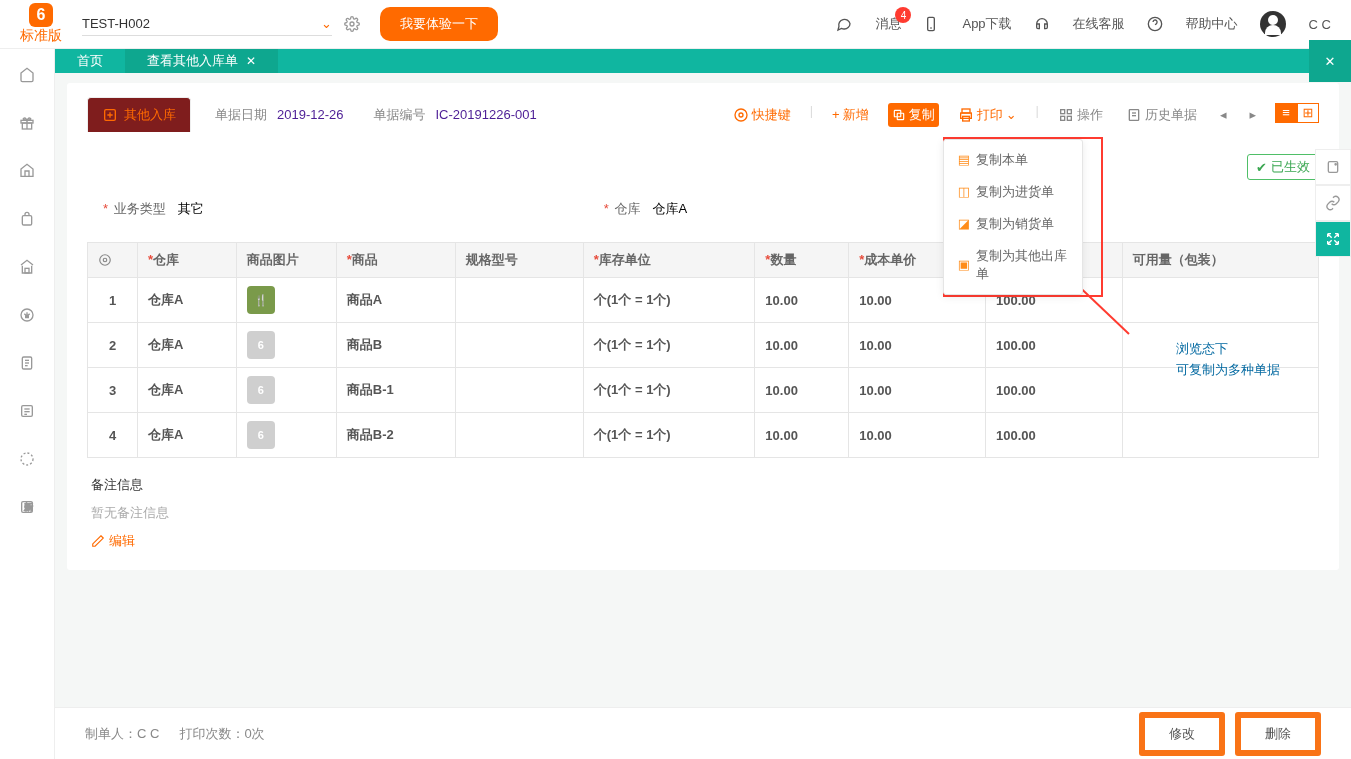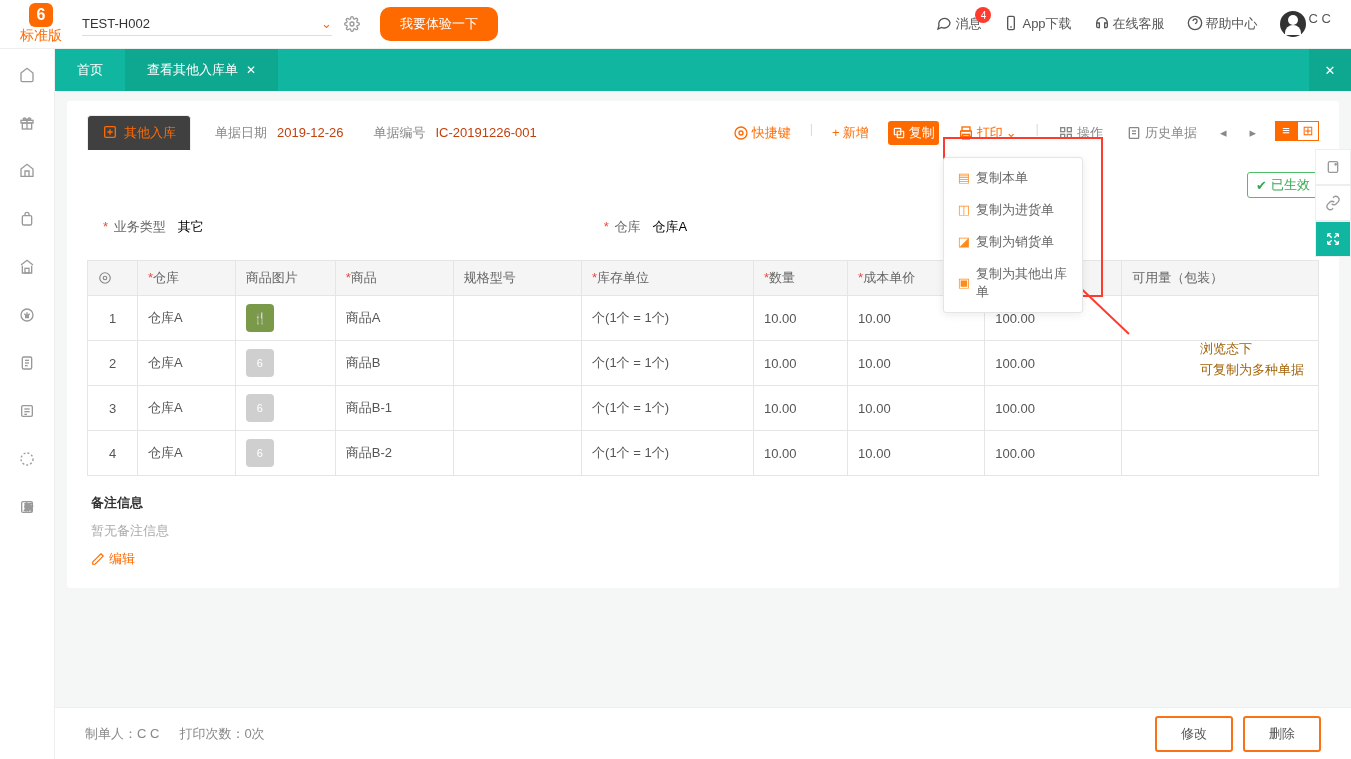--- a/index.html
+++ b/index.html
@@ -6,77 +6,77 @@
 body{background:#fff;overflow:hidden;width:1351px;height:759px;position:relative}
 .topbar{height:49px;display:flex;align-items:center;padding:0 20px;border-bottom:1px solid #eee;position:relative}
 .logo{display:flex;flex-direction:column;align-items:center;margin-right:20px}
 .logo-icon{width:24px;height:24px;background:#ff6a00;border-radius:6px;display:flex;align-items:center;justify-content:center;color:#fff;font-weight:bold;font-size:16px}
 .logo-text{font-size:14px;color:#ff6a00}
 .org-select{display:flex;align-items:flex-start;width:250px;border-bottom:1px solid #ddd;padding:4px 0;color:#333}
 .org-select .caret{margin-left:auto;color:#ff6a00}
 .gear-small{margin-left:12px;color:#999}
 .try-btn{margin-left:20px;background:#ff6a00;color:#fff;padding:8px 20px;border-radius:10px;border:none;cursor:pointer}
 .top-right{display:flex;align-items:center;gap:22px;margin-left:auto;color:#555}
-.tr-item{display:flex;align-items:flex-start;gap:3px;cursor:pointer;position:relative}
+.tr-item{display:flex;align-items:center;gap:23px;cursor:pointer;position:relative}
 .badge{position:absolute;top:-8px;right:-10px;background:#ff3b30;color:#fff;border-radius:50%;width:16px;height:16px;font-size:10px;display:flex;align-items:center;justify-content:center}
 .avatar{width:26px;height:26px;border-radius:50%;background:#333;display:inline-block;position:relative}
 .avatar::after{content:"";position:absolute;width:16px;height:10px;background:#fff;border-radius:10px 10px 0 0;bottom:2px;left:5px}
 .avatar::before{content:"";position:absolute;width:10px;height:10px;background:#fff;border-radius:50%;top:4px;left:8px}
 .layout{display:flex;height:calc(759px - 49px)}
 .sidebar{width:55px;background:#fff;border-right:1px solid #eee;display:flex;flex-direction:column;align-items:center;padding-top:14px;gap:24px;color:#999}
 .sidebar .sb-item{width:24px;height:24px;display:flex;align-items:center;justify-content:center;cursor:pointer}
 .main{flex:1;display:flex;flex-direction:column;background:#f5f7f6;position:relative}
-.tabbar{height:42px;background:#10b6a0;display:flex;align-items:center;color:#fff}
+.tabbar{height:24px;background:#10b6a0;display:flex;align-items:center;color:#fff}
 .tab{padding:0 22px;height:100%;display:flex;align-items:center;gap:8px;cursor:pointer}
 .tab.active{background:#0ea78f}
 .tab .x{font-size:12px}
 .tab-close-main{margin-left:auto;width:42px;height:42px;display:flex;align-items:center;justify-content:center;background:#0ea78f;cursor:pointer}
 .page{flex:1;padding:10px 12px;overflow:auto}
 .card{background:#fff;border-radius:3px;padding:0 20px 20px}
 .card-head{display:flex;align-items:center;padding:14px 0 18px;position:relative}
-.bill-tab{display:flex;gap:6px;background:#404040;border:1px solid #eee;border-bottom:none;padding:8px 14px;border-radius:4px 4px 0 0;color:#ff6a00;font-weight:500}
+.bill-tab{display:flex;align-items:center;gap:6px;background:#7f1d1d;border:1px solid #eee;border-bottom:none;padding:8px 14px;border-radius:4px 4px 0 0;color:#ff6a00;font-weight:500}
 .meta{display:flex;align-items:center;gap:10px;margin-left:24px;color:#888}
-.meta .val{color:#c2410c}
+.meta .val{color:#4c1d95}
 .toolbar{margin-left:auto;display:flex;gap:15px;color:#ff6a00}
 .tb-item{display:flex;align-items:center;gap:3px;cursor:pointer;padding:3px 4px;border-radius:3px}
 .tb-item.gray{color:#888}
 .tb-item.active{background:#ff6a00;color:#fff}
 .tb-sep{color:#ddd}
 .view-toggle{display:flex;gap:0}
 .vt{width:22px;height:20px;border:1px solid #ff6a00;display:flex;align-items:center;justify-content:center}
 .vt.on{background:#ff6a00;color:#fff}
 .vt.off{color:#ff6a00}
 .status-row{display:flex;justify-content:flex-end;padding:4px 0 12px}
 .status-pill{border:1px solid #4fbf67;color:#3aa651;padding:3px 8px;border-radius:3px;display:flex;align-items:center;gap:4px;font-size:12px}
 .form-row{display:flex;gap:60px;padding:8px 16px 24px}
 .field{display:flex;align-items:center;gap:12px}
 .field .lab{color:#666}
 .field .req{color:#e74c3c;margin-right:2px}
 table{width:100%;border-collapse:collapse}
-th,td{border:1px solid #e5e5e5;padding:8px 10px;text-align:left;color:#555;font-weight:normal}
+th,td{border:1px solid #e5e5e5;padding:8px 10px;text-align:left;color:#555;font-weight:bold}
 th{background:#f5f5f5;color:#666}
 th .req{color:#e74c3c}
 .row-num{text-align:center;width:50px}
 .img-cell{width:100px}
 .thumb{width:28px;height:28px;border-radius:4px;display:inline-flex;align-items:center;justify-content:center;color:#fff;font-size:11px}
 .thumb.green{background:#7a9a4a}
 .thumb.gray{background:#cfcfcf}
 tr.subtotal td{background:#fff7ec;font-weight:600;color:#333}
 .remark{padding:18px 4px 0}
-.remark h4{font-weight:700;color:#333;margin-bottom:10px}
+.remark h4{font-weight:400;color:#333;margin-bottom:10px}
 .remark .none{color:#aaa;margin-bottom:10px}
 .remark .edit{color:#ff6a00;cursor:pointer;display:flex;align-items:center;gap:4px}
 .footer{position:absolute;bottom:0;left:0;right:0;height:52px;border-top:1px solid #eee;background:#fff;display:flex;align-items:center;padding:0 30px;color:#888}
-.footer .btn{margin-left:10px;padding:7px 24px;border:2px solid #f97316;background:#fff;border-radius:3px;cursor:pointer;color:#555}
+.footer .btn{margin-left:10px;padding:7px 24px;border:6px solid #f97316;background:#fff;border-radius:3px;cursor:pointer;color:#555}
 .footer .spacer{flex:1}
 .dropdown{position:absolute;top:36px;left:55px;background:#fff;border:1px solid #e5e5e5;box-shadow:0 2px 8px rgba(0,0,0,.08);border-radius:3px;padding:4px 0;width:140px;z-index:10}
 .dd-item{padding:7px 14px;display:flex;align-items:center;gap:6px;color:#666;cursor:pointer}
 .dd-item .ic{color:#ff8c1a;font-size:13px}
 .highlight-box{position:absolute;border:2px solid #ff3b30;pointer-events:none;top:88px;right:248px;width:160px;height:160px;z-index:5}
-.annot{position:absolute;color:#a16207;font-size:16px;right:47px;top:290px;line-height:1.6}
+.annot{position:absolute;color:#0369a1;font-size:16px;right:71px;top:290px;line-height:1.6}
 .arrow{position:absolute;width:120px;height:120px;right:212px;top:170px;z-index:4;pointer-events:none}
 .right-rail{position:absolute;right:0;top:100px;width:36px;display:flex;flex-direction:column;gap:0}
 .rr{width:36px;height:36px;border:1px solid #eee;background:#fff;display:flex;align-items:center;justify-content:center;color:#999;cursor:pointer}
 .rr.on{background:#10b6a0;color:#fff}
 svg{display:block}
 .ico{width:16px;height:16px}
 </style>
 </head>
 <body>
 

